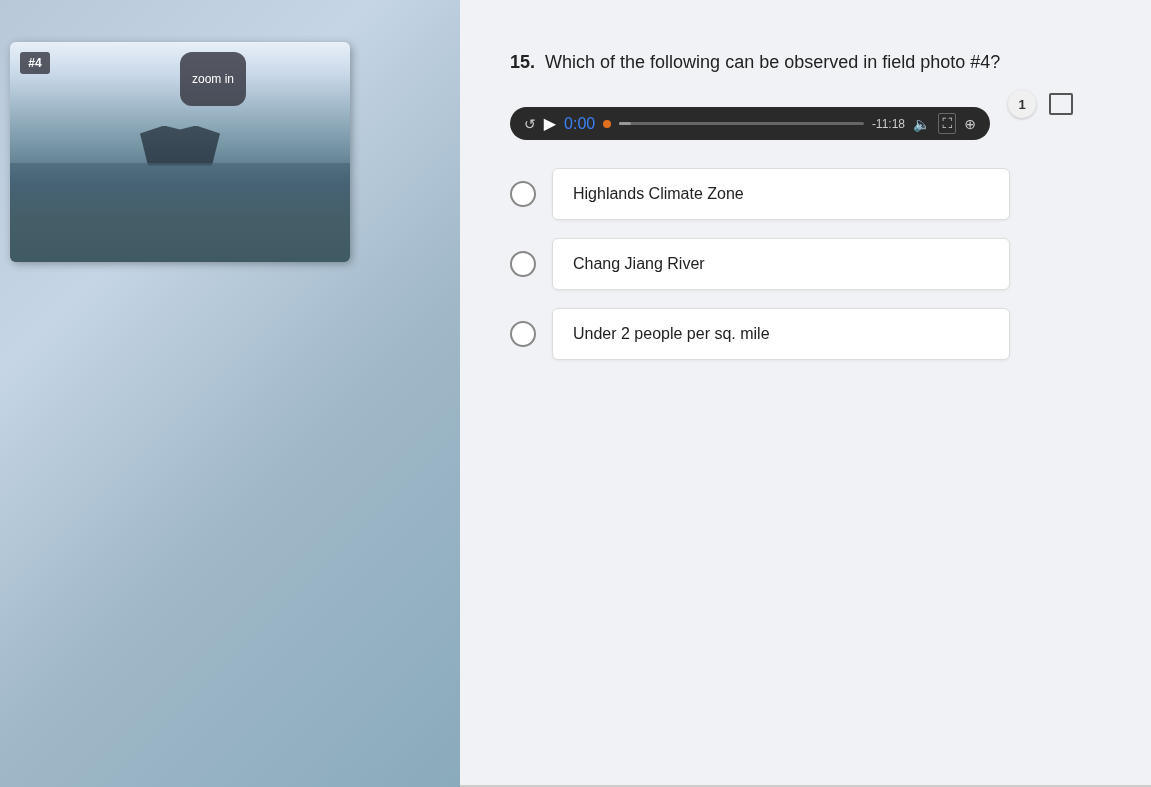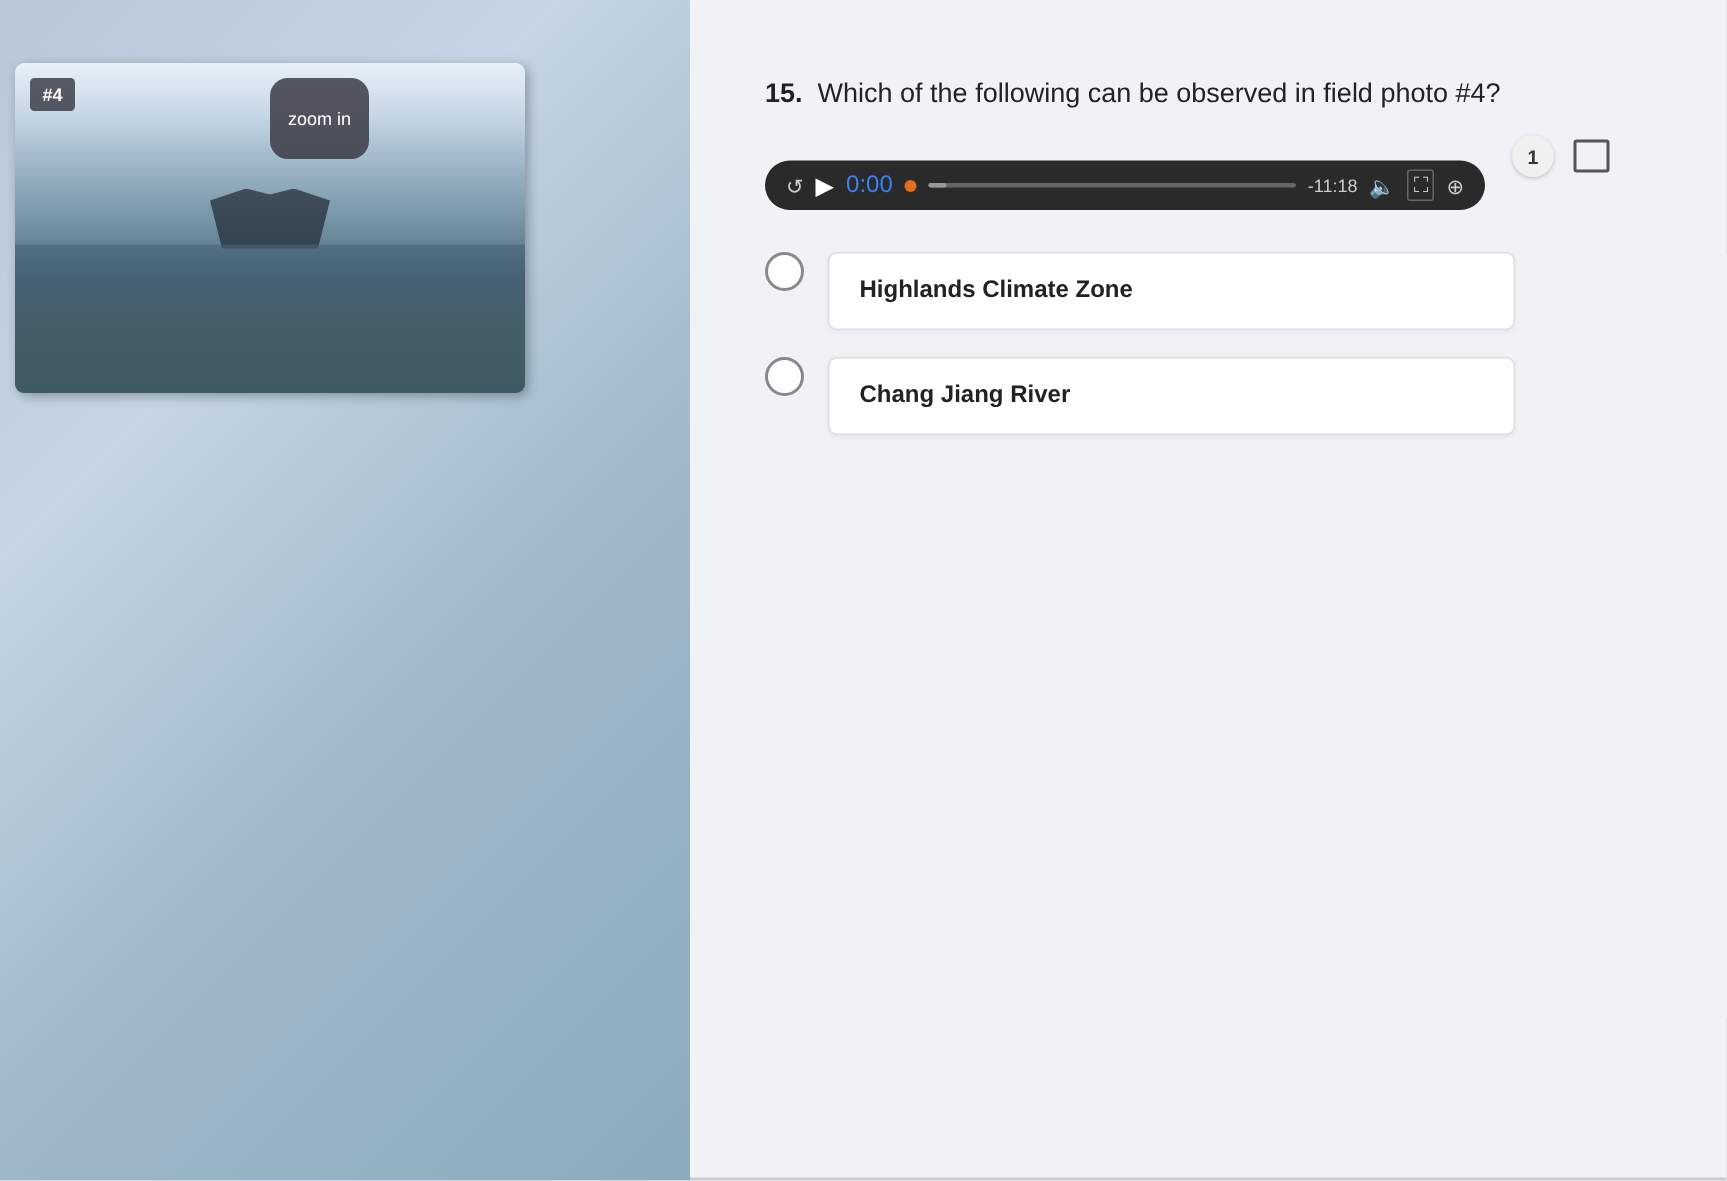--- a/index.html
+++ b/index.html
@@ -252,24 +252,23 @@
     
     .answer-options {
       display: flex;
       flex-direction: column;
       gap: 18px;
       max-width: 500px;
     }
 
     .answer-option {
       display: flex;
-      align-items: flex-start;
+      align-items: center;
       gap: 16px;
       cursor: pointer;
-      font-weight: bold;
     }
 
     .radio-circle {
       width: 26px;
       height: 26px;
       border: 2px solid #888;
       border-radius: 50%;
       flex-shrink: 0;
       background: #fff;
     }
@@ -365,20 +364,26 @@
         </div>
       </div>
 
       <div class="answer-option">
         <div class="radio-circle"></div>
         <div class="answer-box">
           <span>Chang Jiang River</span>
         </div>
       </div>
 
+      <div class="answer-option">
+        <div class="radio-circle"></div>
+        <div class="answer-box">
+          <span>Under 2 people per sq. mile</span>
+        </div>
+      </div>
 
 
     </div>
 
     <div class="bottom-divider"></div>
   </div>
 
 </div>
 
 </body></html>

